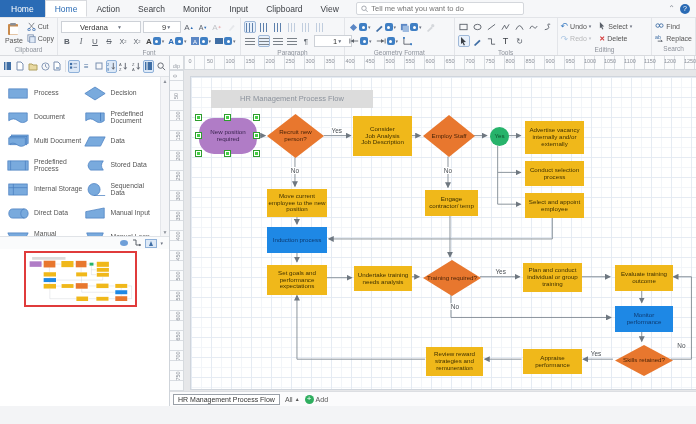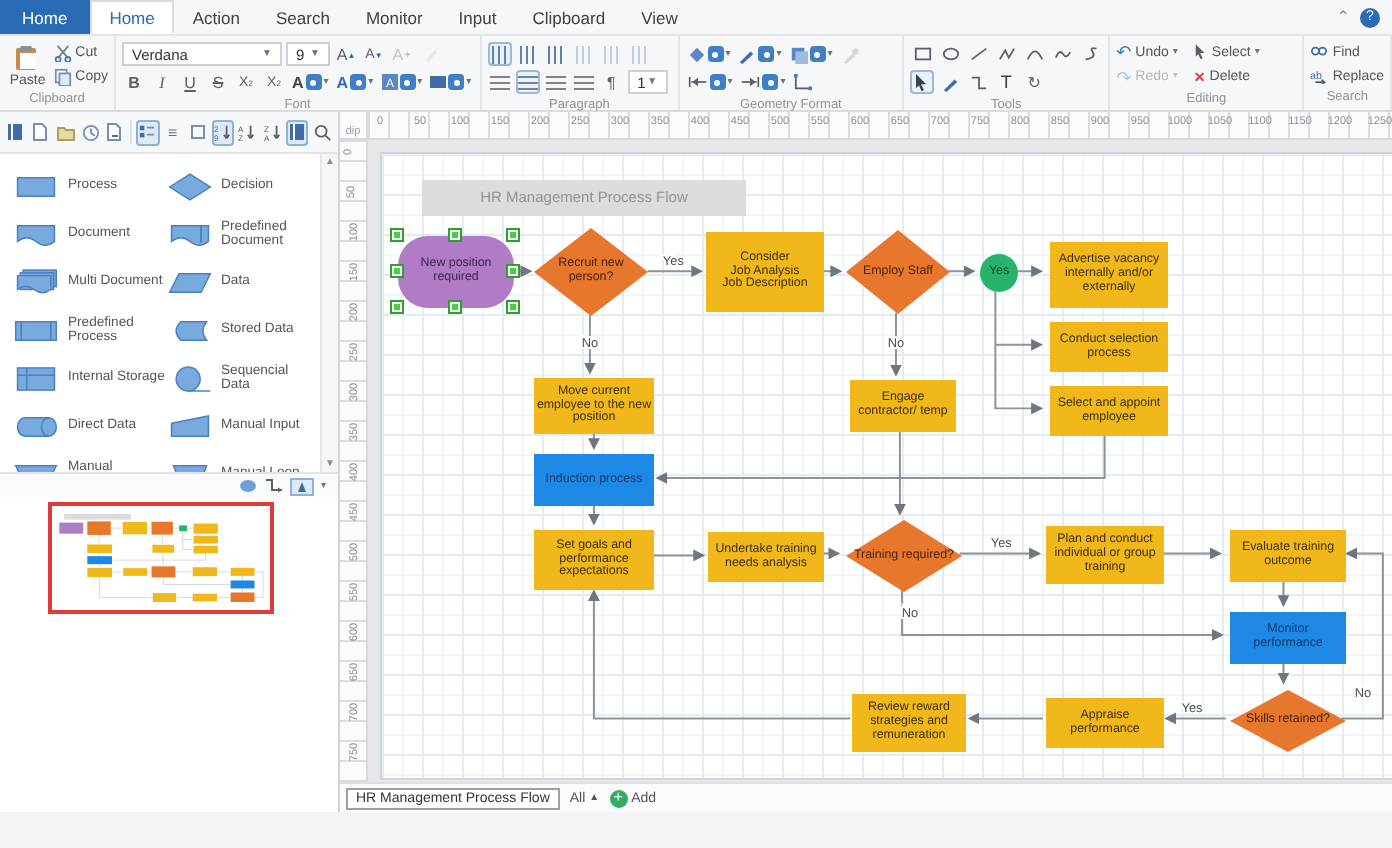--- a/index.html
+++ b/index.html
@@ -20,21 +20,21 @@
 .rgroup{display:flex;flex-direction:column;border-right:1px solid #e3e5e9;padding:2px 3px 0}
 .gbody{flex:1;display:flex;gap:2px}
 .gcol{display:flex;flex-direction:column;justify-content:space-around}
 .grow{display:flex;align-items:center;gap:2px;height:14px}
 .glabel{text-align:center;font-size:6.5px;color:#8d929b;padding:1px 0 2px}
 .bigbtn{display:flex;flex-direction:column;align-items:center;justify-content:center;width:24px;font-size:7px;color:#555;gap:1px}
 .smallbtn{display:flex;align-items:center;gap:2px;font-size:7px;color:#555;height:11px}
 .ib{min-width:12px;height:12px;display:flex;align-items:center;justify-content:center;border-radius:2px;font-size:8px;color:#5a6069}
 .ib.boxed{border:1px solid #9fb8d8;background:#e8f0fa}
 .ib.dis{opacity:.35}
-.sel{display:flex;align-items:center;justify-content:space-between;background:#fff;border:1px solid #cdd1d7;height:12px;padding:0 4px;font-size:7.5px;color:#333}
+.sel{display:flex;align-items:center;justify-content:space-between;background:#fff;border:1px solid #cdd1d7;height:12px;padding:0 18px;font-size:7.5px;color:#333}
 .caret{font-size:5px;color:#6b7280;line-height:1}
 .gear{width:8px;height:8px;background:#3f7fc4;border-radius:2px;position:relative;flex:none}
 .gear::after{content:"";position:absolute;inset:2.5px;background:#fff;border-radius:50%}
 .gearbtn{display:flex;align-items:center;gap:1px;height:12px;padding:0 1px}
 .glyph-letter{font-size:8px;font-weight:bold;color:#444}
 .lines-h{width:10px;height:7px;background:repeating-linear-gradient(#7b8materiel289 0 0);background:repeating-linear-gradient(to bottom,#7b8289 0 1px,transparent 1px 3px)}
 .lines-v{width:8px;height:9px;background:repeating-linear-gradient(to right,#5e81ad 0 1px,transparent 1px 3px)}
 .editrow{display:flex;align-items:center;gap:2px;font-size:7px;color:#555;height:12px}
 .red{color:#d43b3b;font-weight:bold}
 .undo{color:#3f7fc4;font-size:9px}
@@ -101,20 +101,27 @@
     <div class="file-btn">Home</div>
     <div style="display:flex">
         <div class="tab active">Home</div>
         <div class="tab">Action</div>
         <div class="tab">Search</div>
         <div class="tab">Monitor</div>
         <div class="tab">Input</div>
         <div class="tab">Clipboard</div>
         <div class="tab">View</div>
       </div>
+    <div class="ribbon-search">
+      <svg class="mi" width="8" height="8" viewBox="0 0 10 10">
+          <circle cx="4" cy="4" r="3" fill="none" stroke="#8a9099"></circle>
+          <line x1="6.3" y1="6.3" x2="9" y2="9" stroke="#8a9099"></line>
+        </svg>
+      <input placeholder="Tell me what you want to do" style="">
+    </div>
     <div class="tabrow-right">
       <span class="chev">⌃</span>
       <span class="help">?</span>
     </div>
   </div>
 
   <div class="ribbon">
 
     <div class="rgroup" style="width:58px">
       <div class="gbody">

